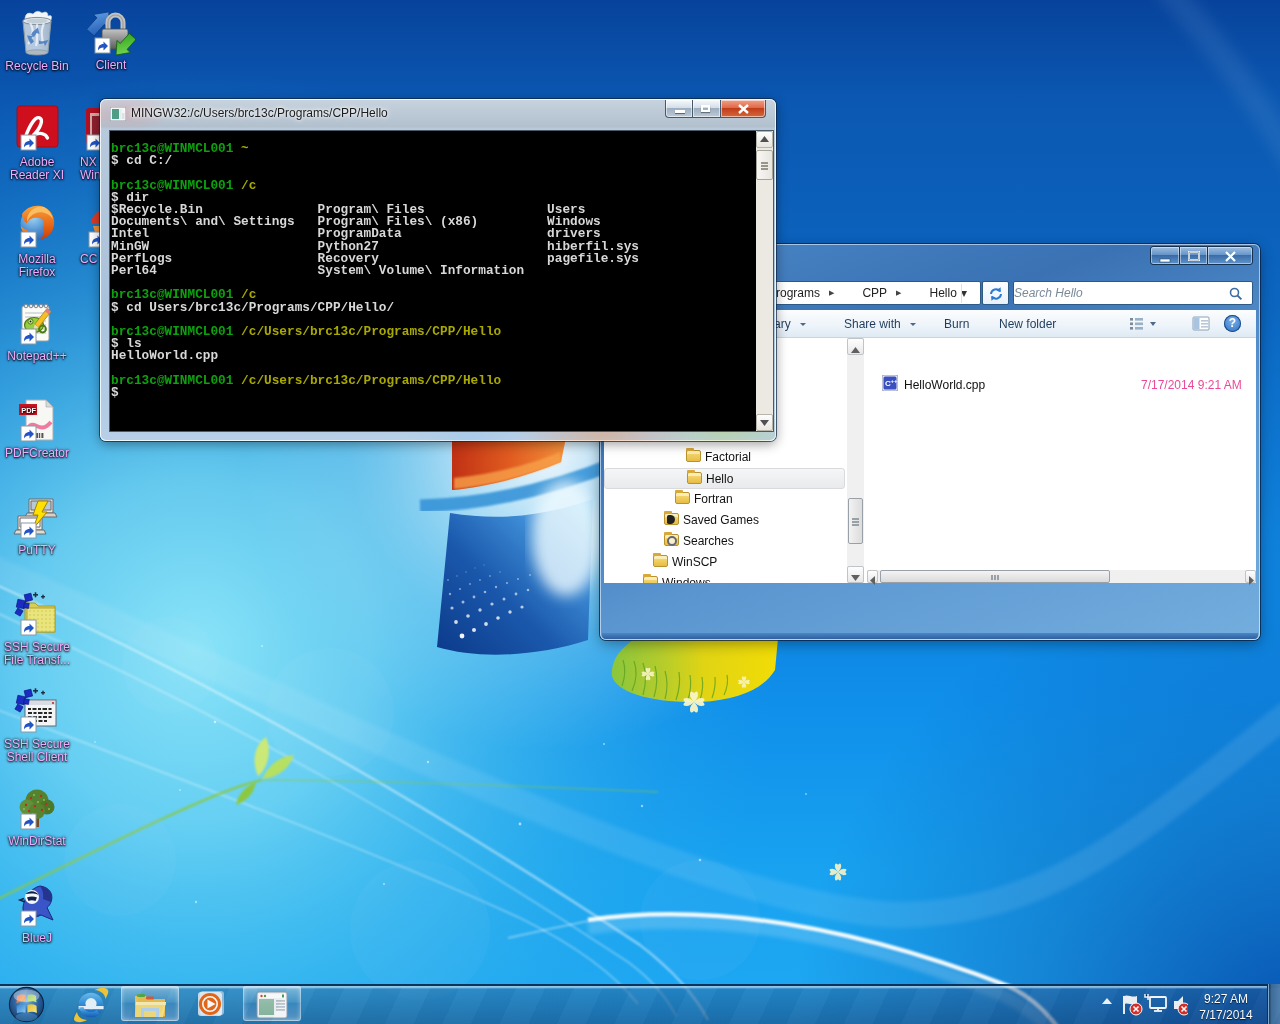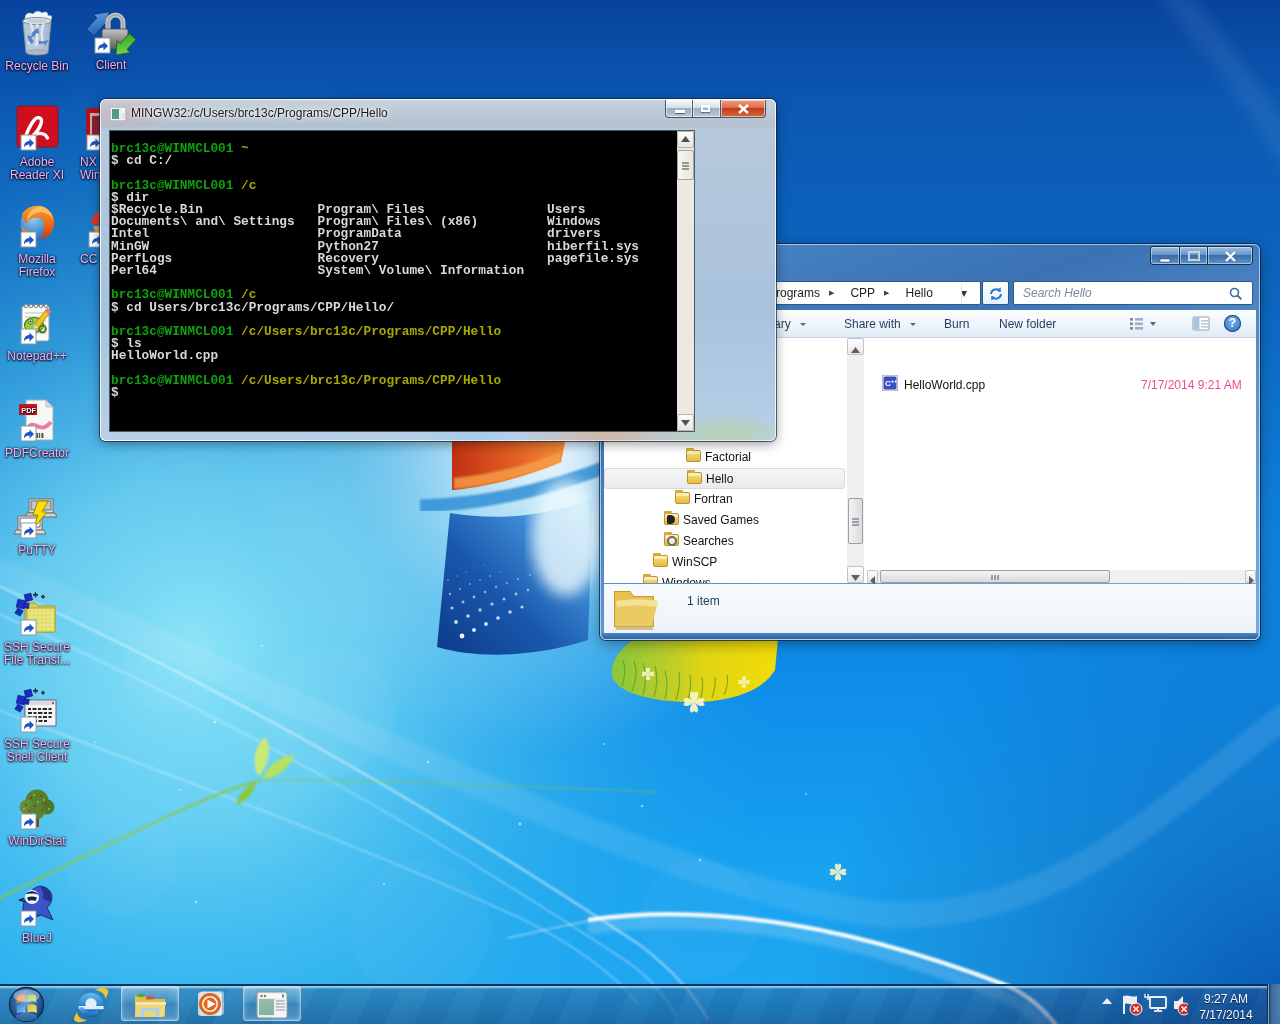--- a/index.html
+++ b/index.html
@@ -19,50 +19,50 @@
 .t-ico{position:absolute;left:10px;top:8px}
 .t-title{position:absolute;left:31px;top:7px;font-size:12px;color:#1c1c1c;text-shadow:0 0 3px #fff,0 0 6px #fff}
 .t-btns{position:absolute;left:565px;top:1px;display:flex}
 .cb{height:18px;border:1px solid #47586b;border-top:none;background:linear-gradient(rgba(255,255,255,.85),rgba(230,240,250,.5) 45%,rgba(125,145,165,.55) 46%,rgba(190,205,220,.65));box-shadow:inset 0 0 0 1px rgba(255,255,255,.55);position:relative}
 .cb-min{width:28px;border-radius:0 0 0 4px}
 .cb-max{width:27px;border-left:none;border-right:none}
 .cb-close{width:46px;border-radius:0 0 4px 0;background:linear-gradient(#f0a088,#e06a48 45%,#c03a18 46%,#d4683a)}
 .g-min{position:absolute;left:9px;top:10px;width:10px;height:3px;background:#fff;box-shadow:0 1px 1px rgba(0,0,0,.5)}
 .g-max{position:absolute;left:8px;top:5px;width:9px;height:7px;border:2px solid #fff;box-shadow:0 1px 1px rgba(0,0,0,.4)}
 .cb-close svg{position:absolute;left:17px;top:4px}
-.t-cons{position:absolute;left:9px;top:31px;width:586px;height:302px;background:#000;border:1px solid #4c5a68}
+.t-cons{position:absolute;left:9px;top:31px;width:665px;height:302px;background:#000;border:1px solid #4c5a68}
 .t-pre{position:absolute;left:1px;top:12px;font-family:"Liberation Mono",monospace;font-weight:bold;font-size:12.75px;line-height:12.2px;color:#d8d8d8}
 .t-pre .g{color:#0da10d}
 .t-pre .y{color:#a8a800}
 .t-sb{position:absolute;right:0;top:0;width:17px;height:300px;background:#ebe9e2}
 .sb-btn{position:absolute;left:0;width:17px;height:17px;background:linear-gradient(#fdfdfd,#e8e6e0);border:1px solid #b8b4aa;border-radius:2px}
 .sb-btn svg{position:absolute;left:3px;top:4px}
 .sb-up{top:0}
 .sb-dn{bottom:0}
 .sb-dn svg{top:5px}
 .sb-thumb{position:absolute;left:0;top:19px;width:17px;height:30px;background:linear-gradient(90deg,#f8f7f4,#e8e5de);border:1px solid #a8a49a;border-radius:2px}
 .sb-thumb:before{content:"";position:absolute;left:4px;top:11px;width:7px;height:1.5px;background:#9a958a;box-shadow:0 3px 0 #9a958a,0 6px 0 #9a958a}
 
 #explorer{position:absolute;left:600px;top:244px;width:660px;height:396px;border-radius:6px;background:linear-gradient(160deg,#4b88c8,#3a72b4 30%,#5a95d0 60%,#74aede);box-shadow:0 0 0 1px rgba(10,30,60,.75),0 4px 14px rgba(0,0,0,.35),inset 0 0 0 1px rgba(255,255,255,.55)}
 .e-btns{position:absolute;left:550px;top:2px;display:flex}
 .eb{height:19px;border:1px solid #14324f;background:linear-gradient(rgba(240,250,255,.55),rgba(190,215,240,.3) 45%,rgba(40,80,130,.38) 46%,rgba(130,175,220,.45));box-shadow:inset 0 0 0 1px rgba(255,255,255,.45)}
 .eb:first-child{border-radius:3px 0 0 3px}
 .eb:nth-child(2){border-left:none;border-right:none}
 .eb-c{border-radius:0 3px 3px 0}
 .e-addr{position:absolute;left:0;top:37px;width:660px;height:25px}
 .e-crumb{position:absolute;left:15px;top:0;width:366px;height:24px;background:#fff;border:1px solid #2c5a84;border-radius:2px;font-size:12px;color:#222;line-height:22px}
-.crumb-t{margin-left:16px}
+.crumb-t{margin-left:28px}
 .crumb-s{font-size:7px;color:#444;margin-left:9px;vertical-align:2px}
 .crumb-t:first-child{margin-left:152px}
 .crumb-dd{position:absolute;right:13px;top:0;color:#333;font-size:12px}
 .e-crumb:after{content:"";position:absolute;right:18px;top:2px;height:19px;width:1px;background:#d8e2ec}
 .e-refresh{position:absolute;left:382px;top:0;width:27px;height:24px;background:linear-gradient(#fdfeff,#e8f1fa);border:1px solid #2c5a84;border-radius:2px}
 .e-refresh svg{margin:4px 0 0 5px}
 .e-search{position:absolute;left:413px;top:0;width:240px;height:24px;background:#fff;border:1px solid #2c5a84;border-radius:2px;font-size:12px;font-style:italic;color:#7a8a99;line-height:22px}
-.e-search span{margin-left:9px}
+.e-search span{}
 .e-search svg{position:absolute;right:9px;top:5px}
 .e-toolbar{position:absolute;left:4px;top:66px;width:652px;height:28px;background:linear-gradient(#fcfdfe,#eef4fa 55%,#dfeaf4);border-bottom:1px solid #c8d6e4;font-size:12px;color:#1e3c5c}
 .tb-i{position:absolute;top:7px}
 .tb-ar{position:absolute;top:13px;width:0;height:0;border:3.5px solid transparent;border-top-color:#4a6a88}
 .tb-views{position:absolute;top:5px}
 .tb-help{position:absolute;left:620px;top:5px;width:17px;height:17px;border-radius:50%;background:radial-gradient(circle at 50% 35%,#7ab2e8,#2a6cc0);color:#fff;font-size:12px;font-weight:bold;text-align:center;line-height:17px;box-shadow:inset 0 0 0 1px #1a4a88}
 .e-main{position:absolute;left:4px;top:94px;width:652px;height:245px;background:#fff}
 .e-tree{position:absolute;left:0;top:0;width:243px;height:245px;background:#fff;overflow:hidden}
 .trow{position:absolute;left:0;width:243px;height:21px;font-size:12px;color:#111}
 .tsel{background:linear-gradient(#f5f6f7,#e9eaec);border:1px solid #d8dadd;border-radius:3px;width:241px}
@@ -685,30 +685,20 @@
     <div class="hsb-btn" style="left:0"><svg width="5" height="9" style="margin:2px 0 0 2px">
                 <path d="M5,0 L5,9 L0,4.5 Z" fill="#606060"></path>
               </svg></div>
     <div class="hsb-thumb"></div>
     <div class="hsb-btn" style="right:0"><svg width="5" height="9" style="margin:2px 0 0 3px">
                 <path d="M0,0 L0,9 L5,4.5 Z" fill="#606060"></path>
               </svg></div>
    </div>
   </div>
  </div>
- <div class="e-details">
-  <svg width="56" height="48" viewBox="0 0 56 48" style="position:absolute;left:4px;top:1px">
-          <path d="M6,6 L22,6 L26,11 L46,11 L46,42 L6,42 Z" fill="#c89b2d"></path>
-          <path d="M7,7 L21.5,7 L25.5,12 L45,12 L45,41 L7,41 Z" fill="#e8c24e"></path>
-          <path d="M8,16 C20,14 38,14 50,16 L44,41.5 L7,41.5 Z" fill="#ecca62"></path>
-          <path d="M8,16 C20,14 38,14 50,16 L48.7,22 C37,20 21,20 9.4,22 Z" fill="#f5e29a"></path>
-          <path d="M7,41.5 L44,41.5 L45.5,45 L8,45 Z" fill="#b08a28" opacity=".5"></path>
-        </svg>
-  <span class="e-items">1 item</span>
- </div>
 </div>
 
 <div id="terminal">
  <div class="t-glass"></div>
  <div class="t-ico"><svg width="16" height="14">
           <rect x="0" y="0" width="16" height="14" rx="1" fill="#f4f6f8" stroke="#8a98a8"></rect>
           <rect x="2" y="2" width="7" height="10" fill="#4e9e86"></rect>
           <rect x="9.5" y="2" width="2" height="10" fill="#e8ecef"></rect>
           <rect x="12" y="6" width="2.5" height="6" fill="#dde2e8"></rect>
         </svg></div>

